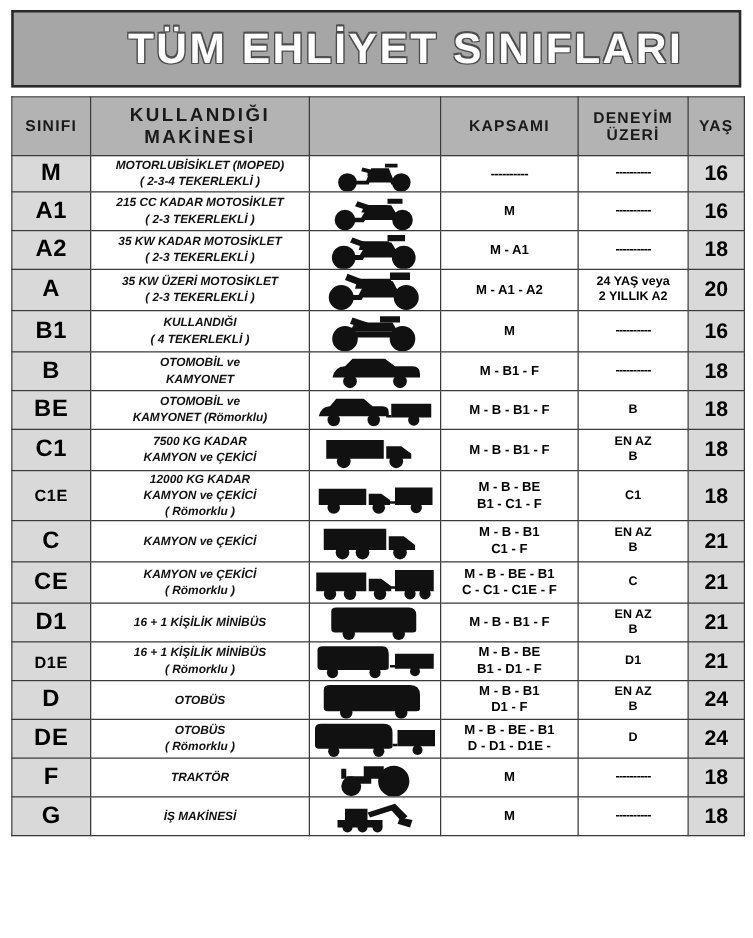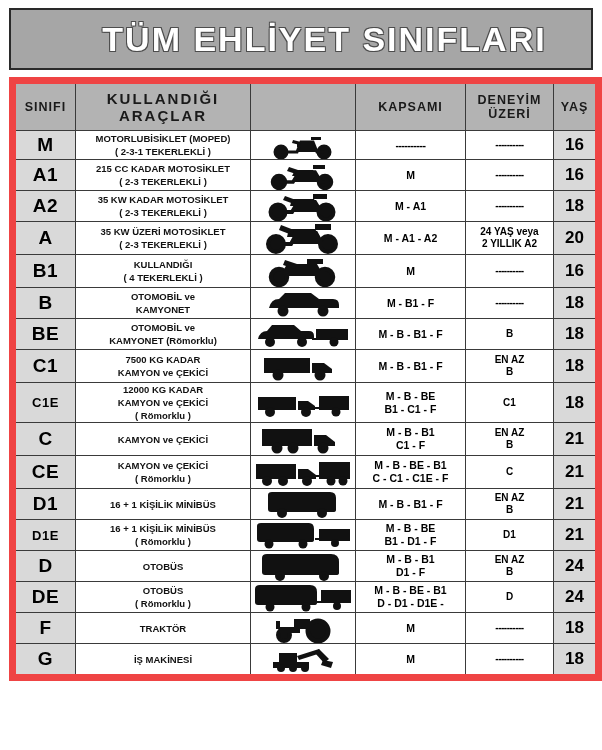--- a/index.html
+++ b/index.html
@@ -41,21 +41,21 @@
     text-shadow: 1px 1px 0 #4d4d4d, -1px -1px 0 #4d4d4d, 1px -1px 0 #4d4d4d, -1px 1px 0 #4d4d4d;
     white-space: nowrap;
     margin-left: 47px;
   }
 
   
   table.classes {
     border-collapse: collapse;
     width: 584px;
     table-layout: fixed;
-    border: 7px solid #ef4444;
+    border: 1px solid #ef4444;
     padding-left: 48px;
   }
   table.classes th, table.classes td {
     border: 1px solid #3a3a3a;
     text-align: center;
     vertical-align: middle;
     padding: 0;
   }
   thead th {
     background: #b3b3b3;
@@ -80,20 +80,21 @@
     background: #d9d9d9;
     letter-spacing: 0.5px;
   }
   td.cls.small { font-size: 13px; }
   td.desc {
     font-size: 9.5px;
     font-weight: bold;
     line-height: 13px;
     padding: 2px 3px;
     color: #111;
+    font-style: italic;
   }
   td.icon {
     background: #ffffff;
     padding: 1px 0;
   }
   td.scope {
     font-size: 10.5px;
     font-weight: bold;
     line-height: 13px;
     padding: 1px 2px;
@@ -131,37 +132,37 @@
         <col class="c-icon">
       <col class="c-scope">
         <col class="c-exp">
         <col class="c-age">
     </colgroup>
     <thead>
       <tr>
         <th>SINIFI</th>
         <th class="h-vehicles">
           <div>KULLANDIĞI</div>
-          <div>ARAÇLAR</div>
+          <div>MAKİNESİ</div>
         </th>
         <th></th>
         <th>KAPSAMI</th>
         <th>
           <div>DENEYİM</div>
           <div>ÜZERİ</div>
         </th>
         <th>YAŞ</th>
       </tr>
     </thead>
     <tbody id="tbody">
         <tr>
           <td class="cls">M</td>
           <td class="desc">
             <div>MOTORLUBİSİKLET (MOPED)</div>
-            <div>( 2-3-1 TEKERLEKLİ )</div>
+            <div>( 2-3-4 TEKERLEKLİ )</div>
           </td>
           <td class="icon">
             <svg class="veh" width="72" height="28" viewBox="0 0 72 28">
               <g>
     <circle cx="14" cy="21" r="6" fill="none" stroke="#111" stroke-width="3"></circle>
     <circle cx="57" cy="21" r="6" fill="none" stroke="#111" stroke-width="3"></circle>
     <path d="M14 21 L30 21 L34 11 L46 11 L50 21 L57 21" fill="none" stroke="#111" stroke-width="3"></path>
     <path d="M30 12 h14 v4 h-14z"></path>
                 <path d="M44 6 h10 v3 h-10z"></path>
     <path d="M26 9 l8 2 -1 3 -8-2z"></path>

